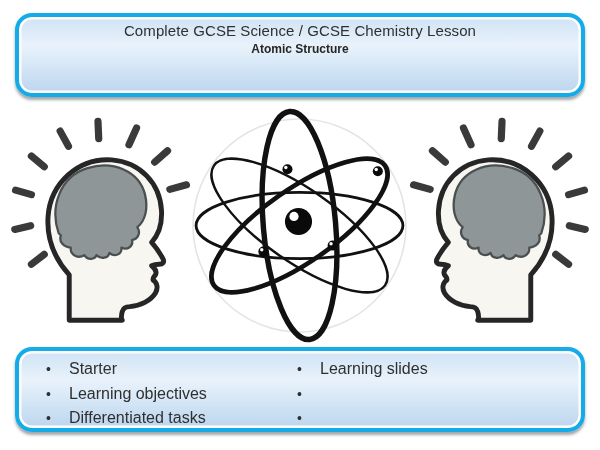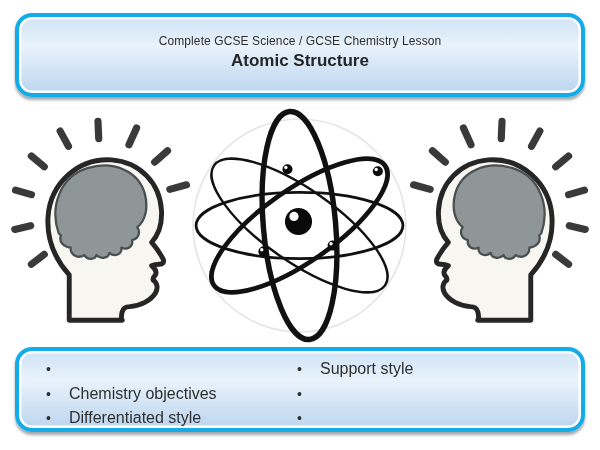--- a/index.html
+++ b/index.html
@@ -17,26 +17,26 @@
   .rbox{
     position:absolute;left:15px;width:562px;
     border:4px solid var(--accent);
     border-radius:17px;
     background:linear-gradient(180deg,#cfe3f5 0%,#e9f2fb 38%,#dcebf8 55%,#bcd5ee 100%);
     box-shadow:inset 0 0 0 2.5px #ffffff, 0 2.5px 3px rgba(90,95,100,.55);
     box-sizing:content-box;
   }
   .banner{top:13px;height:76px;}
   .banner .line1{
-    margin-top:17px;text-align:center;
-    font-size:12px;color:var(--text);letter-spacing:.1px;
+    margin-top:5px;text-align:center;
+    font-size:15px;color:var(--text);letter-spacing:.1px;
   }
   .banner .line2{
     margin-top:3px;text-align:center;
-    font-size:17px;font-weight:bold;color:#262626;
+    font-size:12px;font-weight:bold;color:#262626;
   }
   .contents{top:347px;height:77px;display:flex;}
   .col{list-style:none;margin:0;padding:6px 0 0 0;}
   .col.left{padding-left:27px;width:260px;box-sizing:border-box;}
   .col.right{padding-left:18px;}
   .col li{
     display:flex;align-items:baseline;
     font-size:16px;line-height:24.5px;color:var(--text);
   }
   .bullet{width:23px;flex:0 0 23px;font-size:14px;color:var(--text);}
@@ -169,34 +169,35 @@
            C 112,165 102,166 98,159
            C 90,164 79,159 80,149
            C 70,148 64,141 67,133 Z" fill="#8e9697" stroke="#4a5051" stroke-width="3" stroke-linejoin="round"></path>
     </svg>
   </div>
 
   <div class="rbox contents">
     <ul class="col left">
       <li>
         <span class="bullet">•</span>
-      </li>
-      <li>
-        <span class="bullet">•</span>
-        <span>Chemistry objectives</span>
-      </li>
-      <li>
-        <span class="bullet">•</span>
-        <span>Differentiated style</span>
+        <span>Starter</span>
+      </li>
+      <li>
+        <span class="bullet">•</span>
+        <span>Learning objectives</span>
+      </li>
+      <li>
+        <span class="bullet">•</span>
+        <span>Differentiated tasks</span>
       </li>
     </ul>
     <ul class="col right">
       <li>
         <span class="bullet">•</span>
-        <span>Support style</span>
+        <span>Learning slides</span>
       </li>
       <li>
         <span class="bullet">•</span>
       </li>
       <li>
         <span class="bullet">•</span>
       </li>
     </ul>
   </div>
 

